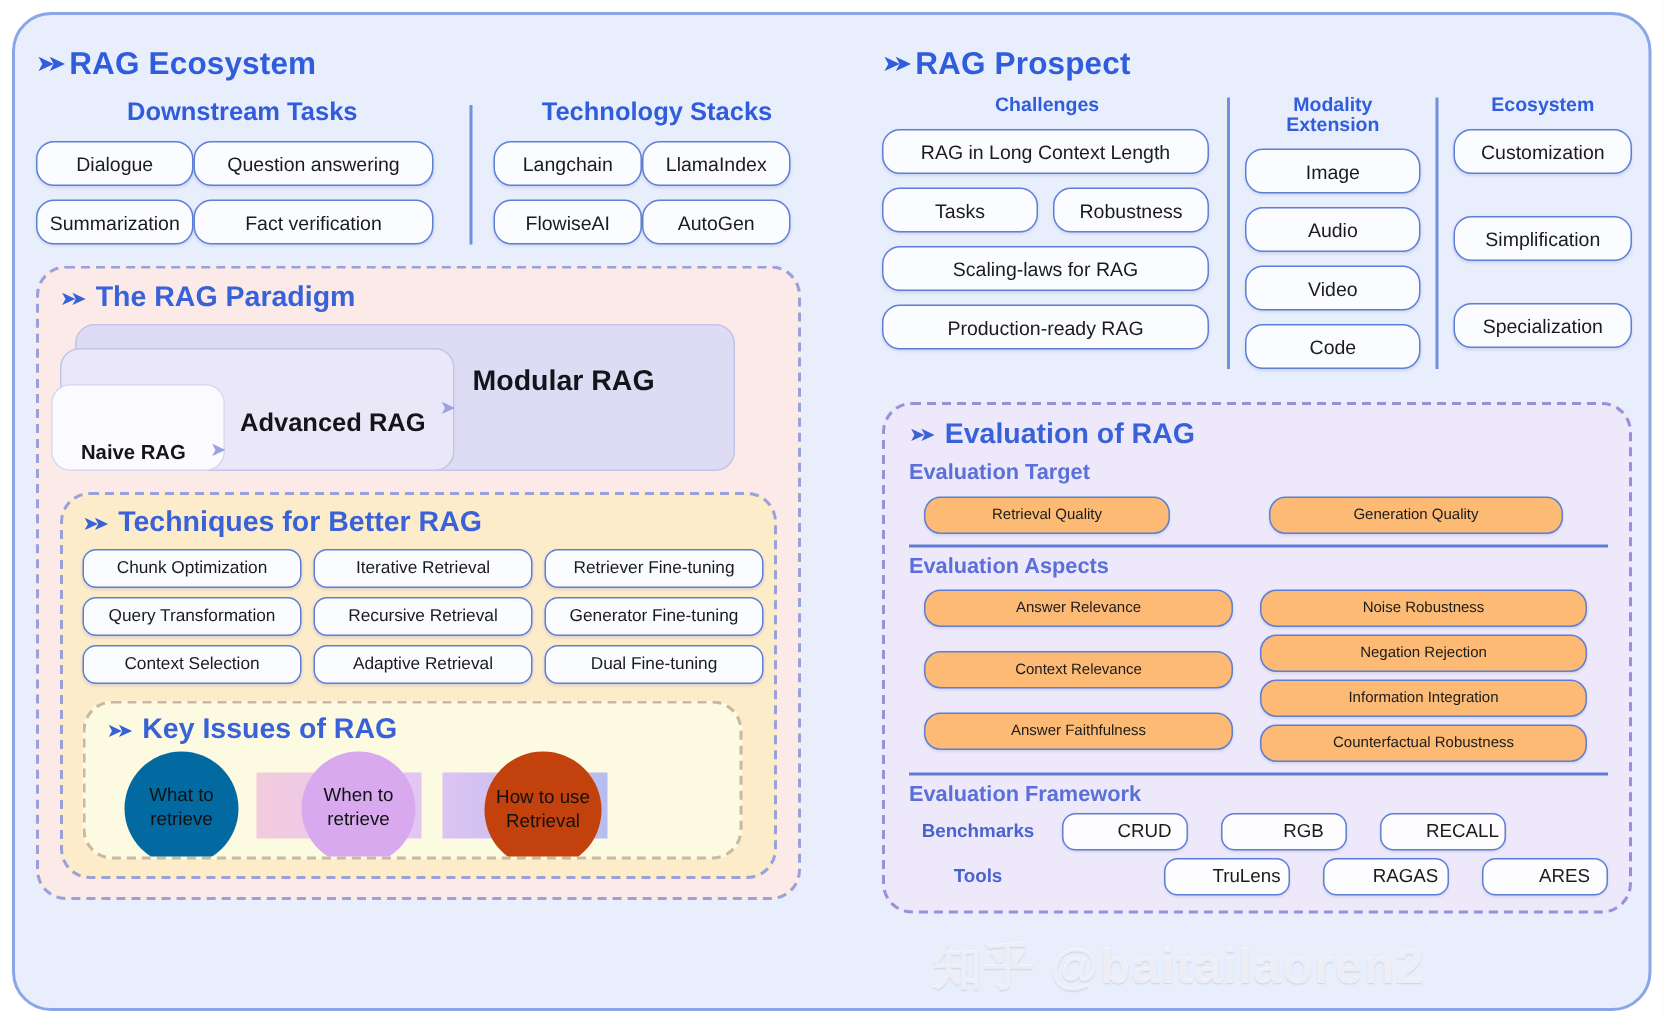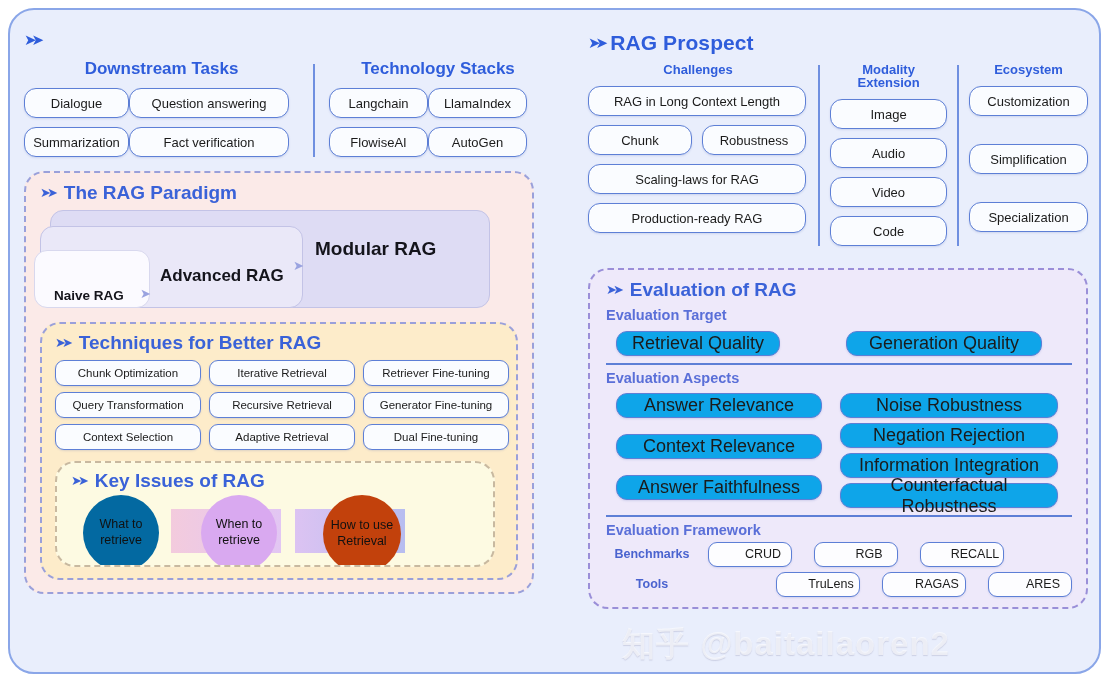--- a/index.html
+++ b/index.html
@@ -25,21 +25,21 @@
   .h3 .arw{font-size:13px;letter-spacing:-4px;margin-right:4px;}
   .h4{font-size:13px;font-weight:bold;color:#2f5ddb;text-align:center;line-height:1;}
   .sub{font-size:14.5px;color:#5a6fd8;font-weight:bold;line-height:1;}
 
   
   .pill{box-sizing:border-box;background:#fafcff;border:1.6px solid #5d7fd6;
         border-radius:12px;color:#1b1b1b;font-size:13px;display:flex;
         align-items:center;justify-content:center;text-align:center;
         height:30px;padding:0 6px;box-shadow:0 1px 2px rgba(80,100,180,.18);}
   .pill.sm{font-size:11.5px;height:26px;border-radius:9px;border-width:1.5px;}
-  .pill.ev{height:25px;font-size:18px;border-radius:11px;background:#0ea5e9;}
+  .pill.ev{height:25px;font-size:10px;border-radius:11px;background:#fdba74;}
   .pill.fw{height:25px;font-size:12.5px;border-radius:9px;background:#fdfdff;}
 
   .row{display:flex;}
 
   
   .topwrap{display:flex;}
   .topcol-a{width:275px;}
   .vline{width:2px;background:#6f8fe0;margin:4px 14px 0 14px;align-self:stretch;}
   .topcol-b{width:218px;}
 
@@ -109,20 +109,21 @@
 </style>
 </head>
 <body>
 
 <div class="panel">
 
   <div class="col-left">
 
     <div class="h1">
       <span class="arw">➤➤</span>
+      <span>RAG Ecosystem</span>
     </div>
 
     <div class="topwrap" style="margin-top:13px;">
       <div class="topcol-a">
         <div class="h2">Downstream Tasks</div>
         <div class="row" style="margin-top:11px;">
           <div class="pill" style="width:105px;">Dialogue</div>
           <div class="pill" style="width:160px;">Question answering</div>
         </div>
         <div class="row" style="margin-top:9px;">
@@ -203,21 +204,21 @@
       <span class="arw">➤➤</span>
       <span>RAG Prospect</span>
     </div>
 
     <div class="prospect">
       <div class="pc-a">
         <div class="h4">Challenges</div>
         <div class="stackcol">
           <div class="pill" style="width:218px;">RAG in Long Context Length</div>
           <div class="row" style="gap:10px;">
-            <div class="pill" style="width:104px;">Chunk</div>
+            <div class="pill" style="width:104px;">Tasks</div>
             <div class="pill" style="width:104px;">Robustness</div>
           </div>
           <div class="pill" style="width:218px;">Scaling-laws for RAG</div>
           <div class="pill" style="width:218px;">Production-ready RAG</div>
         </div>
       </div>
 
       <div class="pvline"></div>
 
       <div class="pc-b">

